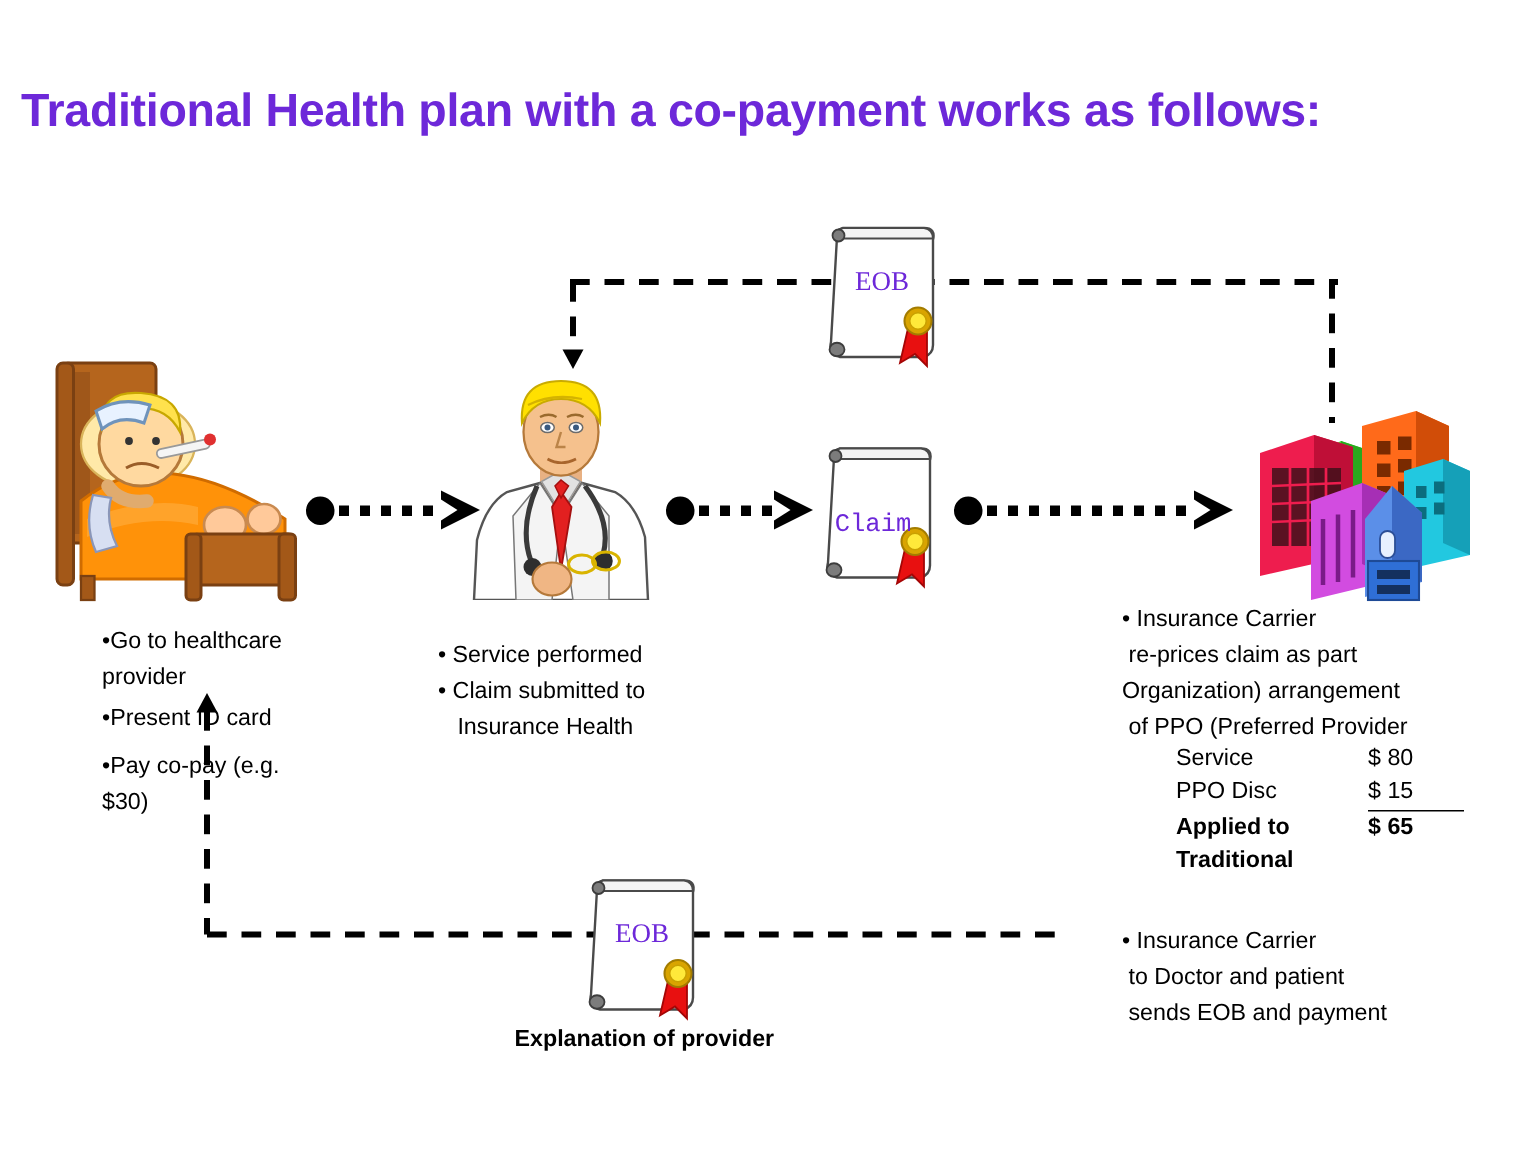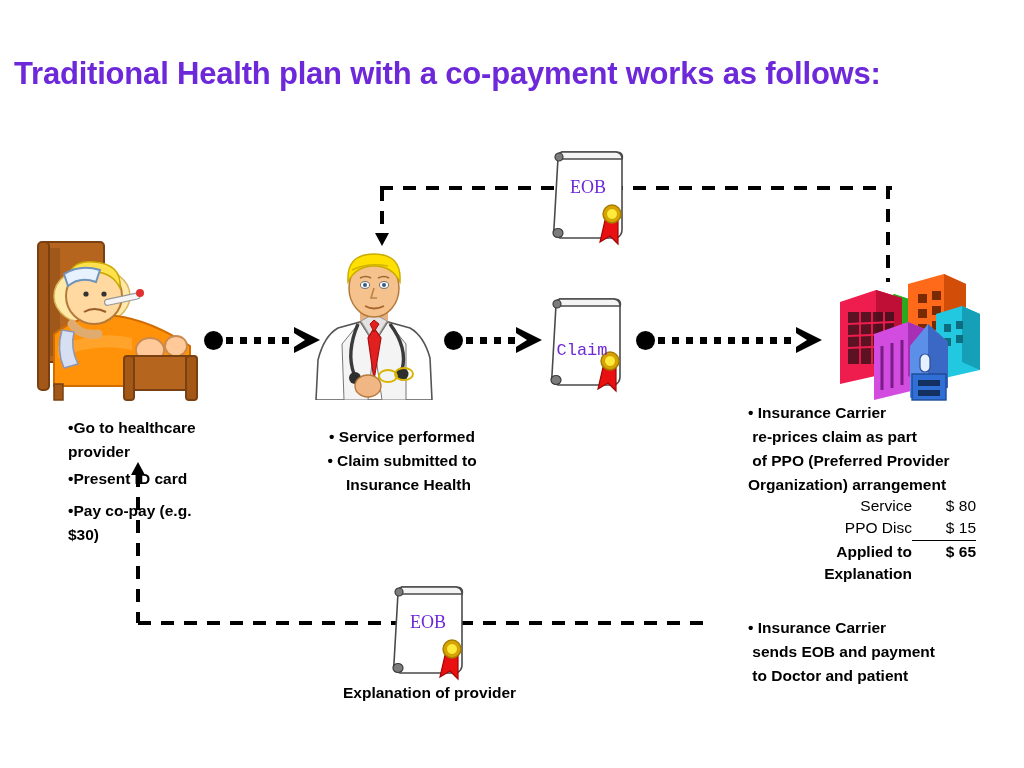--- a/index.html
+++ b/index.html
@@ -23,21 +23,21 @@
     top: 54px;
     width: 990px;
     font-size: 31px;
     font-weight: bold;
     line-height: 1.32;
     color: #6d28d9;
     letter-spacing: -0.2px;
   }
 
   
-  .bullets { font-size: 15.5px; font-weight: bold; line-height: 1.55; }
+  .bullets { font-size: 15.5px; font-weight: normal; line-height: 1.55; }
   .bullets .ln { white-space: pre; }
 
   
   .dotarrow { display: flex; align-items: center; height: 26px; }
   .dotarrow .bulb {
     width: 19px; height: 19px; border-radius: 50%;
     background: #000; flex: 0 0 auto;
   }
   .dotarrow .track {
     height: 7px; flex: 1 1 auto; margin: 0 2px 0 3px;
@@ -94,21 +94,21 @@
   .scroll-label {
     position: absolute;
     color: #6d28d9;
     font-size: 17px;
     text-align: center;
     width: 100%;
     pointer-events: none;
   }
 
   
-  .money-table { font-size: 15.5px; line-height: 1.45; text-align: right; }
+  .money-table { font-size: 15.5px; line-height: 1.45; }
   .money-table .row { display: flex; }
   .money-table .label { width: 128px; }
   .money-table .amt { width: 64px; }
   .money-table .row.strong { font-weight: bold; }
   .money-table .amt.ruled { border-bottom: 1.6px solid #000; }
 
   .caption { font-size: 15.5px; font-weight: bold; }
 </style>
 </head>
 <body>
@@ -325,49 +325,49 @@
 <div class="abs caption" style="left:343px; top:684px;">Explanation of provider</div>
 
 <div class="abs bullets" style="left:68px; top:416px; width:180px;">
   <div class="ln">•Go to healthcare</div>
   <div class="ln">provider</div>
   <div class="ln" style="margin-top:3px;">•Present ID card</div>
   <div class="ln" style="margin-top:8px;">•Pay co-pay (e.g.</div>
   <div class="ln">$30)</div>
 </div>
 
-<div class="abs bullets" style="left:292px; top:425px; width:220px;text-align:center;">
+<div class="abs bullets" style="left:292px; top:425px; width:220px;">
   <div class="ln">• Service performed</div>
   <div class="ln">• Claim submitted to</div>
   <div class="ln">   Insurance Health</div>
 </div>
 
 <div class="abs bullets" style="left:748px; top:401px; width:276px;">
   <div class="ln">• Insurance Carrier</div>
   <div class="ln"> re-prices claim as part</div>
+  <div class="ln">Organization) arrangement</div>
   <div class="ln"> of PPO (Preferred Provider</div>
-  <div class="ln">Organization) arrangement</div>
 </div>
 
 <div class="abs money-table" style="left:784px; top:495px;">
   <div class="row">
     <span class="label">Service</span>
     <span class="amt">$ 80</span>
   </div>
   <div class="row">
     <span class="label">PPO Disc</span>
     <span class="amt ruled">$ 15</span>
   </div>
   <div class="row strong">
     <span class="label">Applied to</span>
     <span class="amt">$ 65</span>
   </div>
   <div class="row strong">
-    <span class="label">Explanation</span>
+    <span class="label">Traditional</span>
     <span class="amt"></span>
   </div>
 </div>
 
 <div class="abs bullets" style="left:748px; top:616px; width:276px;">
   <div class="ln">• Insurance Carrier</div>
+  <div class="ln"> to Doctor and patient</div>
   <div class="ln"> sends EOB and payment</div>
-  <div class="ln"> to Doctor and patient</div>
 </div>
 
 </body></html>

